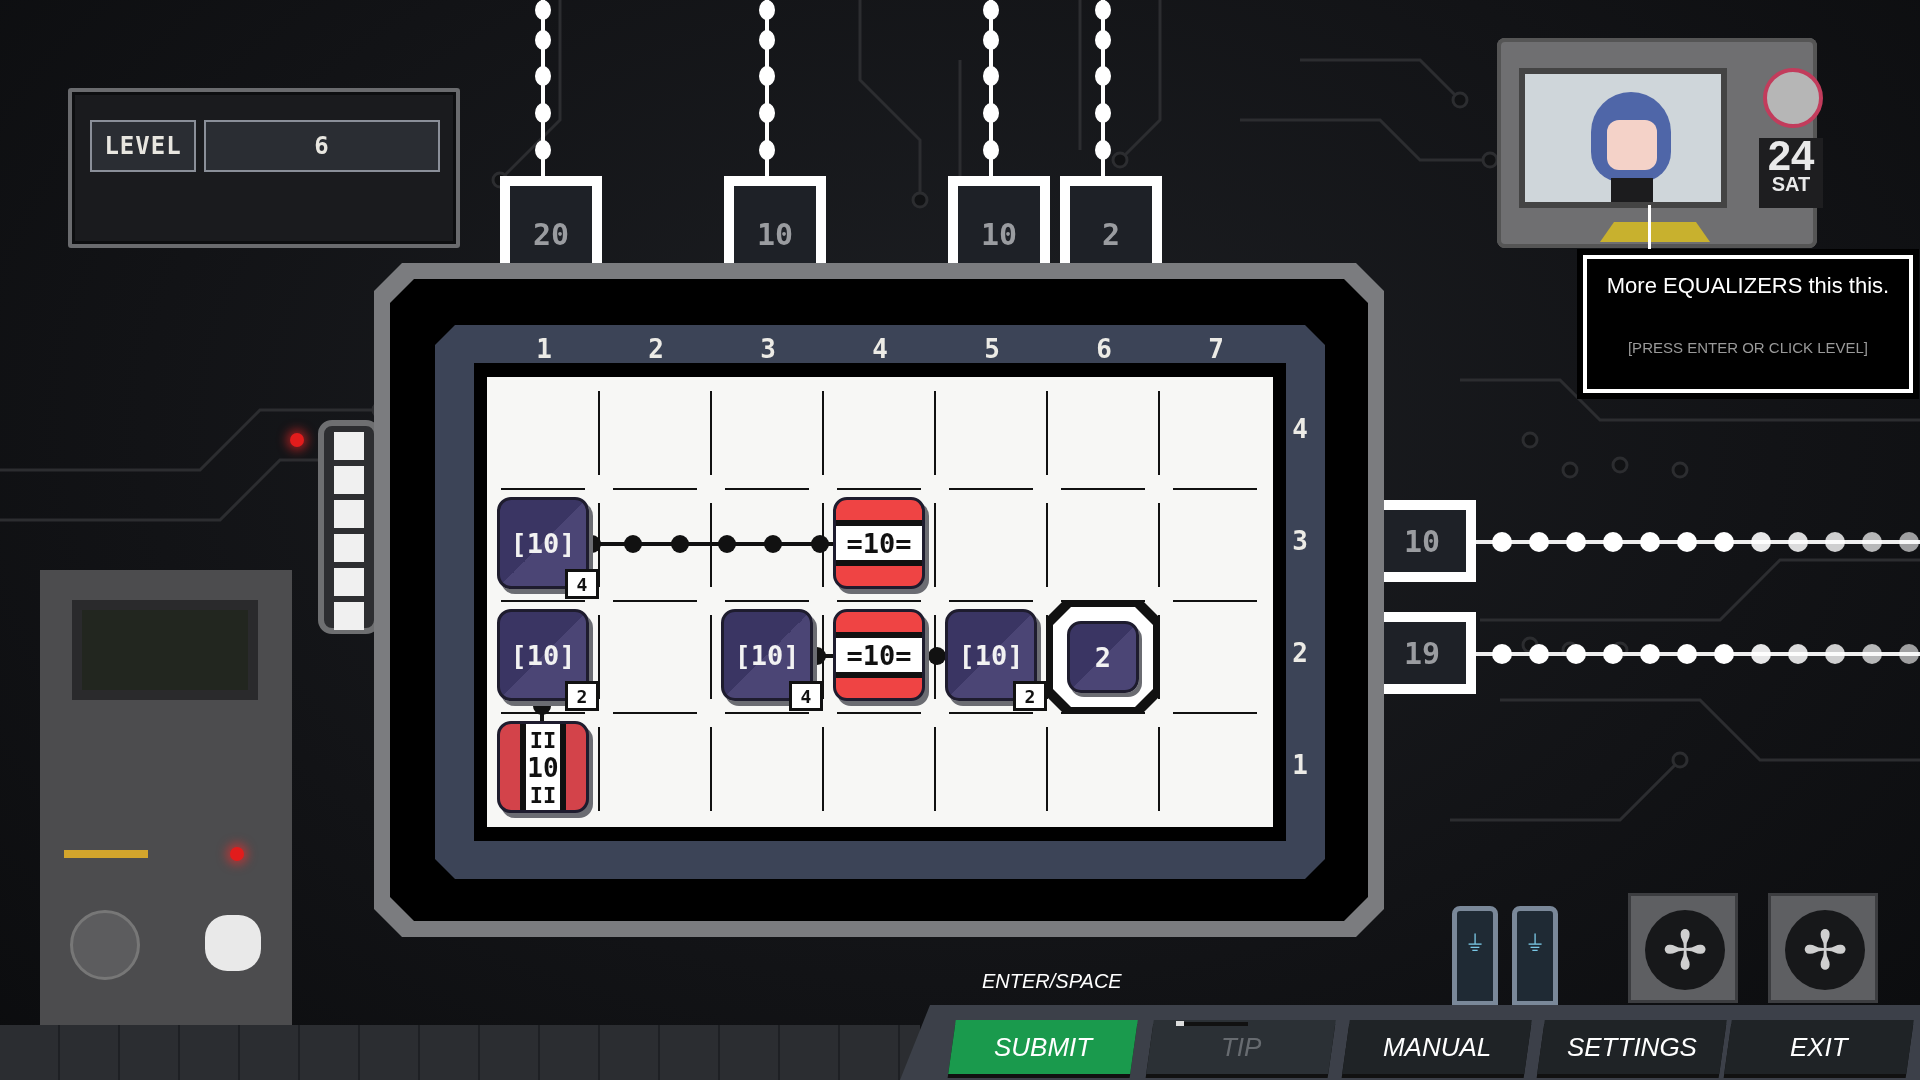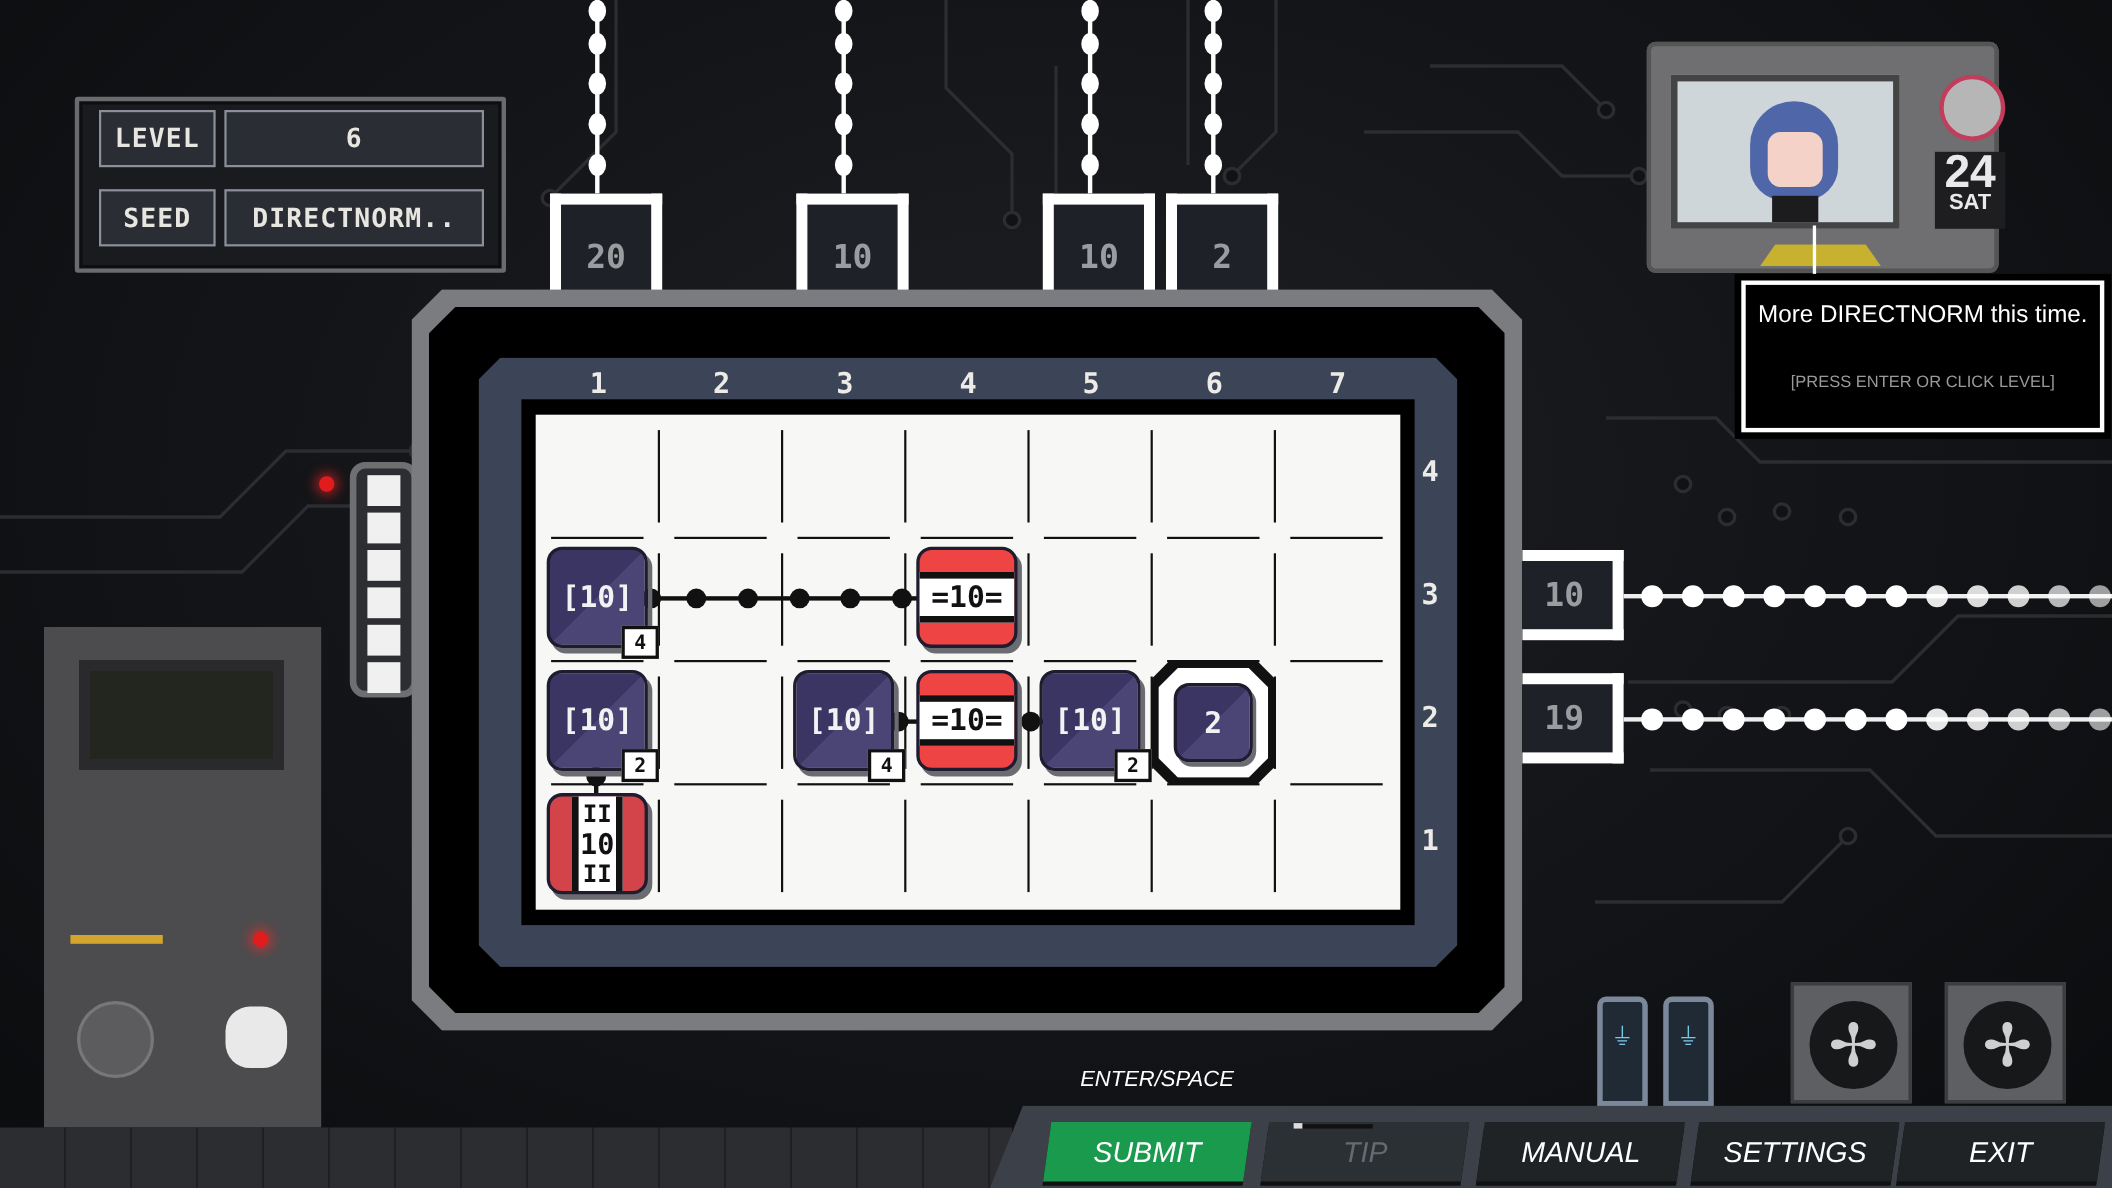--- a/index.html
+++ b/index.html
@@ -121,27 +121,23 @@
     <circle cx="1620" cy="465" r="7"></circle>
       <circle cx="1680" cy="470" r="7"></circle>
     <circle cx="1530" cy="645" r="7"></circle>
       <circle cx="1570" cy="650" r="7"></circle>
     <circle cx="1620" cy="650" r="7"></circle>
       <circle cx="1680" cy="760" r="7"></circle>
   </g>
 </svg>
 
 <div class="info-panel">
-  <div class="info-row" style="top:8px">
+  <div class="info-row" style="top:28px">
     <div class="info-label mono">LEVEL</div>
     <div class="info-value mono">6</div>
-  </div>
-  <div class="info-row" style="top:80px">
-    <div class="info-label mono">SEED</div>
-    <div class="info-value mono">DIRECTNORM..</div>
   </div>
 </div>
 
 <div class="led" style="left:290px;top:433px"></div>
 <div class="meter">
   <div class="meter-cell"></div>
     <div class="meter-cell"></div>
     <div class="meter-cell"></div>
   <div class="meter-cell"></div>
     <div class="meter-cell"></div>
@@ -354,21 +350,21 @@
   </div>
   <div class="tv-knob" style="left:266px"></div>
   <div class="tv-date" style="left:262px">
     <div class="d">24</div>
     <div class="w">SAT</div>
   </div>
 </div>
 <div class="tv-stand"></div>
 <div class="dialog-tail"></div>
 <div class="dialog">
-  <div class="dialog-msg">More DIRECTNORM this time.</div>
+  <div class="dialog-msg">More EQUALIZERS this this.</div>
   <div class="dialog-hint">[PRESS ENTER OR CLICK LEVEL]</div>
 </div>
 
 <div class="battery" style="left:1452px">⏚</div>
 <div class="battery" style="left:1512px">⏚</div>
 <div class="fanbox" style="left:1628px">
     <div class="fan">✢</div>
   </div>
 <div class="fanbox" style="left:1768px">
     <div class="fan">✢</div>

